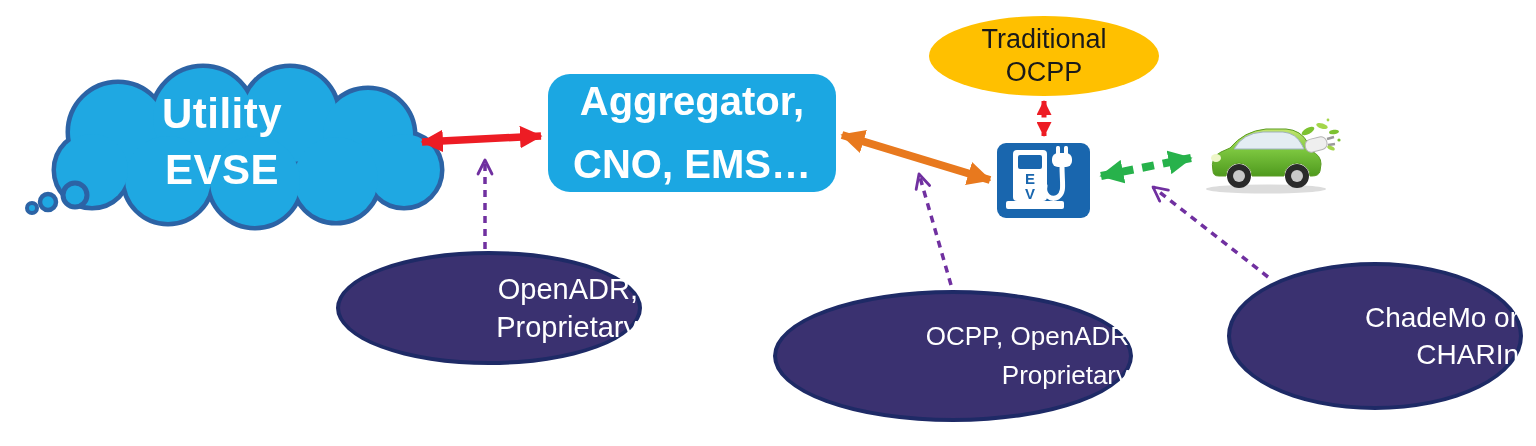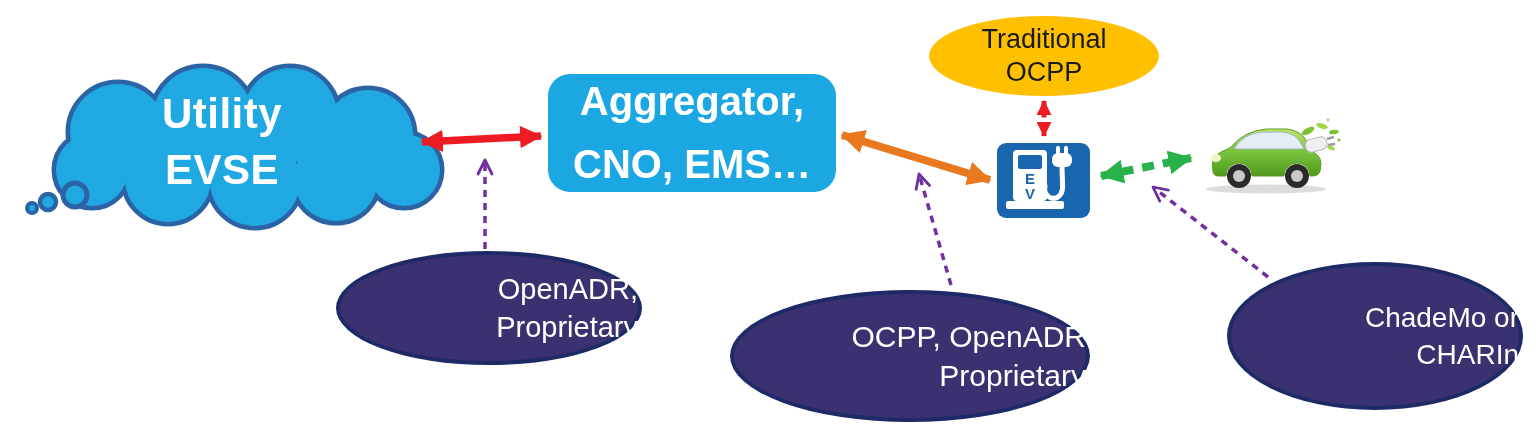--- a/index.html
+++ b/index.html
@@ -22,21 +22,21 @@
     left:929px;top:16px;width:230px;height:80px;background:#FFC000;border-radius:50%;
     display:flex;flex-direction:column;justify-content:center;align-items:center;
     color:#1a1a1a;font-size:27px;line-height:33px;
   }
   .navy-ellipse{
     background:#3A3170;border:4px solid #1E2A66;border-radius:50%;
     display:flex;flex-direction:column;justify-content:center;align-items:flex-end;
     color:#ffffff;
   }
   .navy-1{left:336px;top:251px;width:306px;height:114px;font-size:29px;line-height:38px;}
-  .navy-2{left:730px;top:290px;width:360px;height:132px;font-size:30px;line-height:39px;}
+  .navy-2{left:773px;top:290px;width:360px;height:132px;font-size:26px;line-height:39px;}
   .navy-3{left:1227px;top:262px;width:296px;height:148px;font-size:28px;line-height:37px;}
 </style>
 </head>
 <body>
 
 <div id="stage">
 
   <svg id="diagram-svg" viewBox="0 0 1536 446" xmlns="http://www.w3.org/2000/svg">
     <defs>
       <marker id="m-red" markerWidth="3" markerHeight="3" refX="2.8" refY="1.5" orient="auto-start-reverse" markerUnits="strokeWidth">

